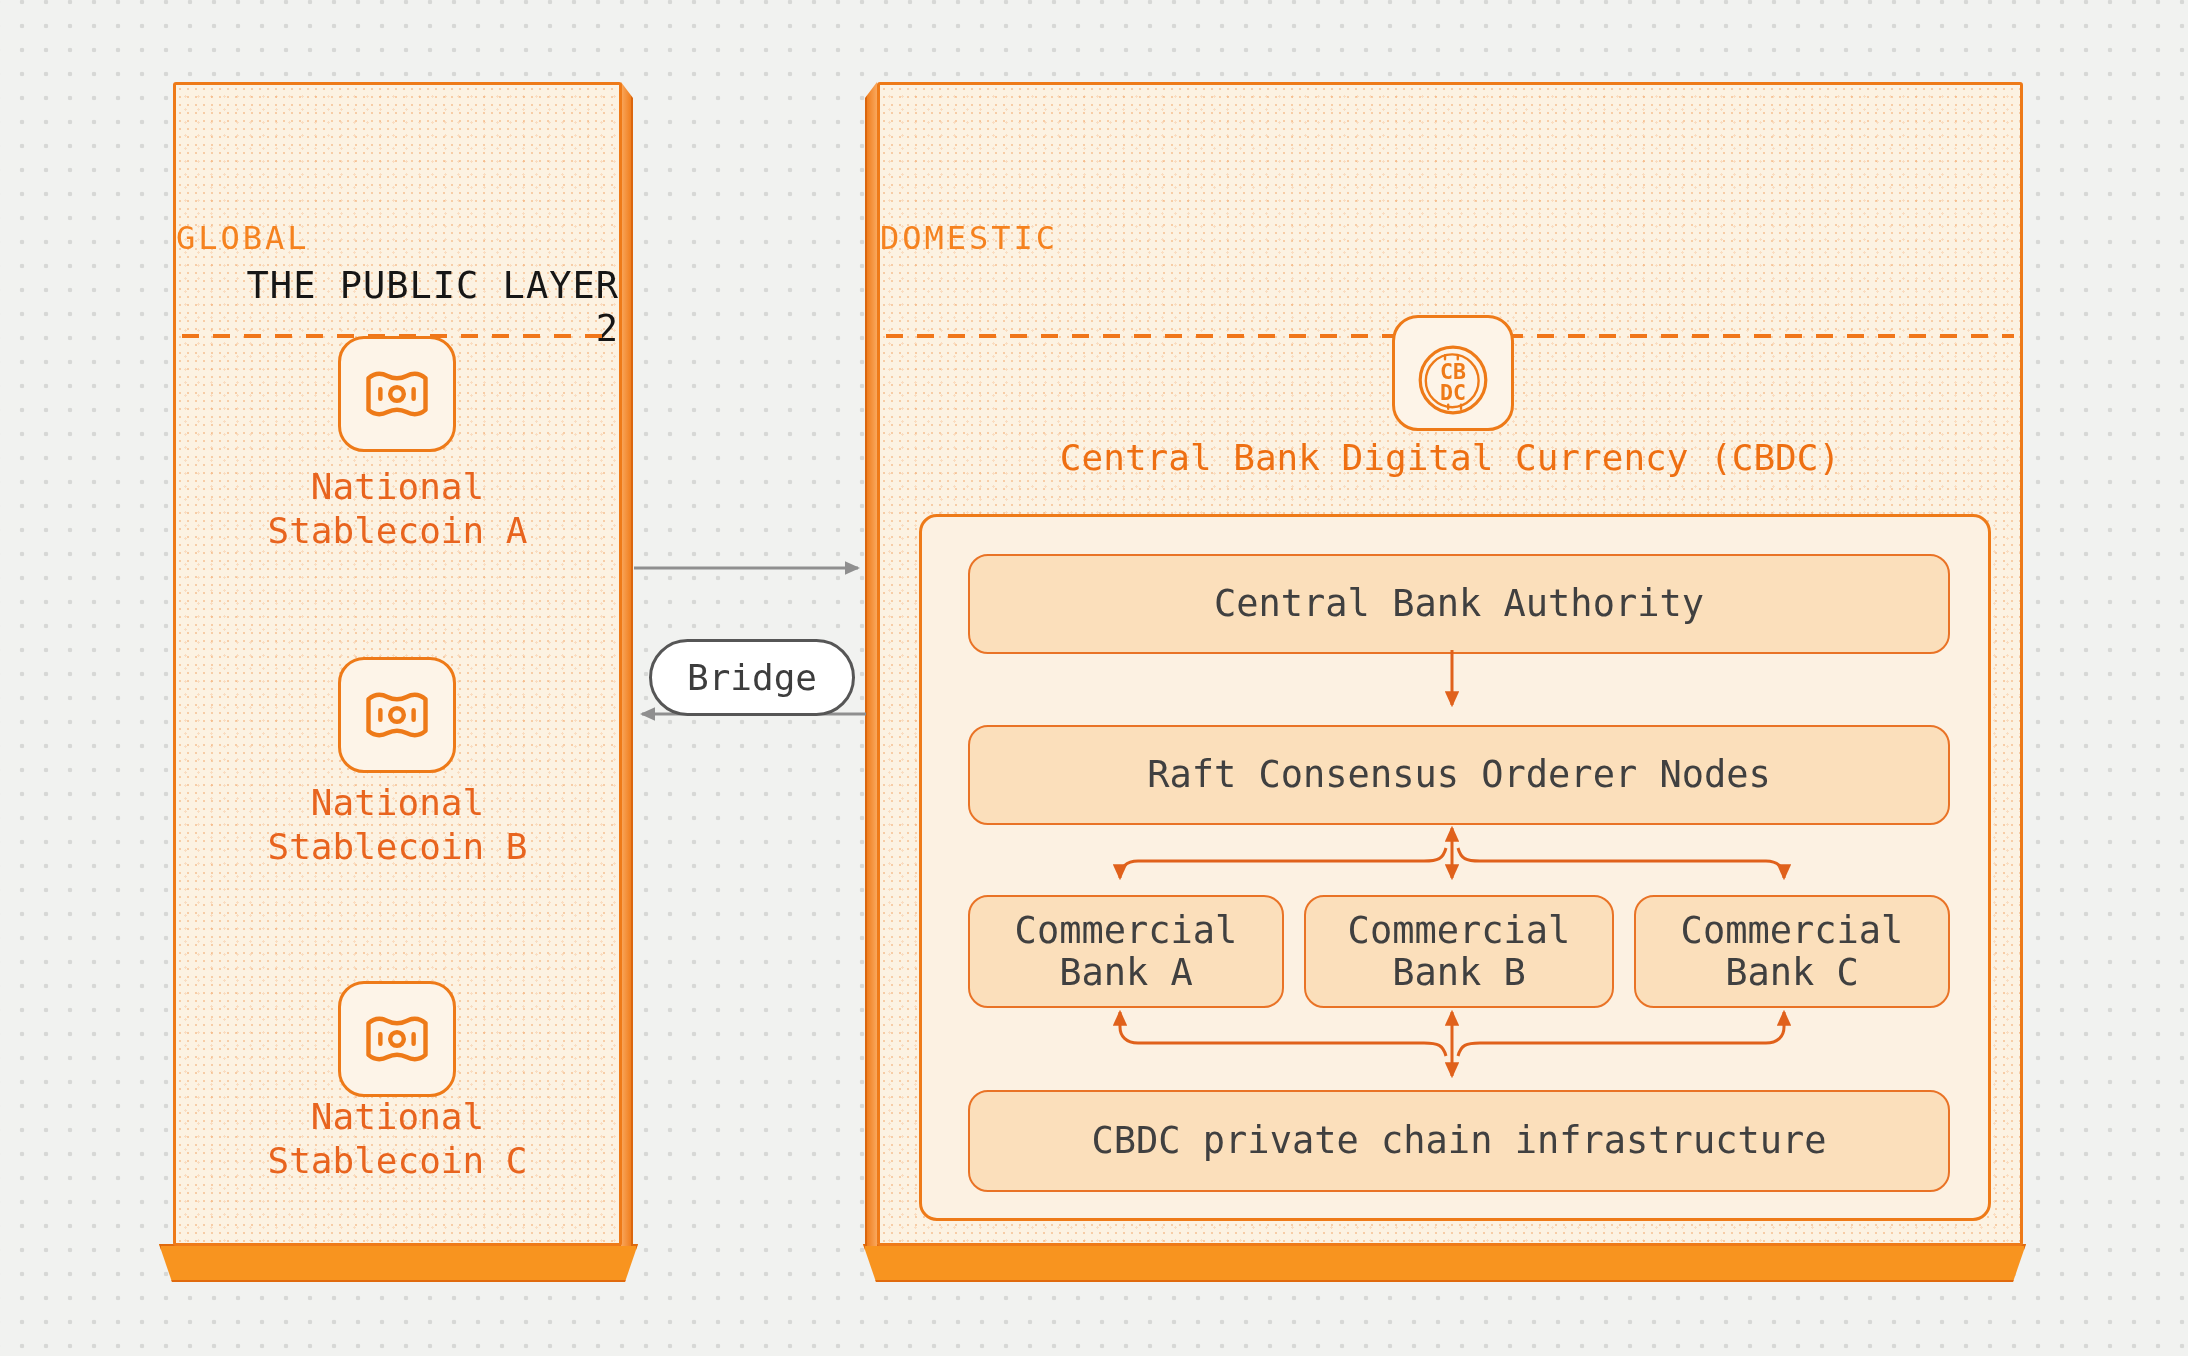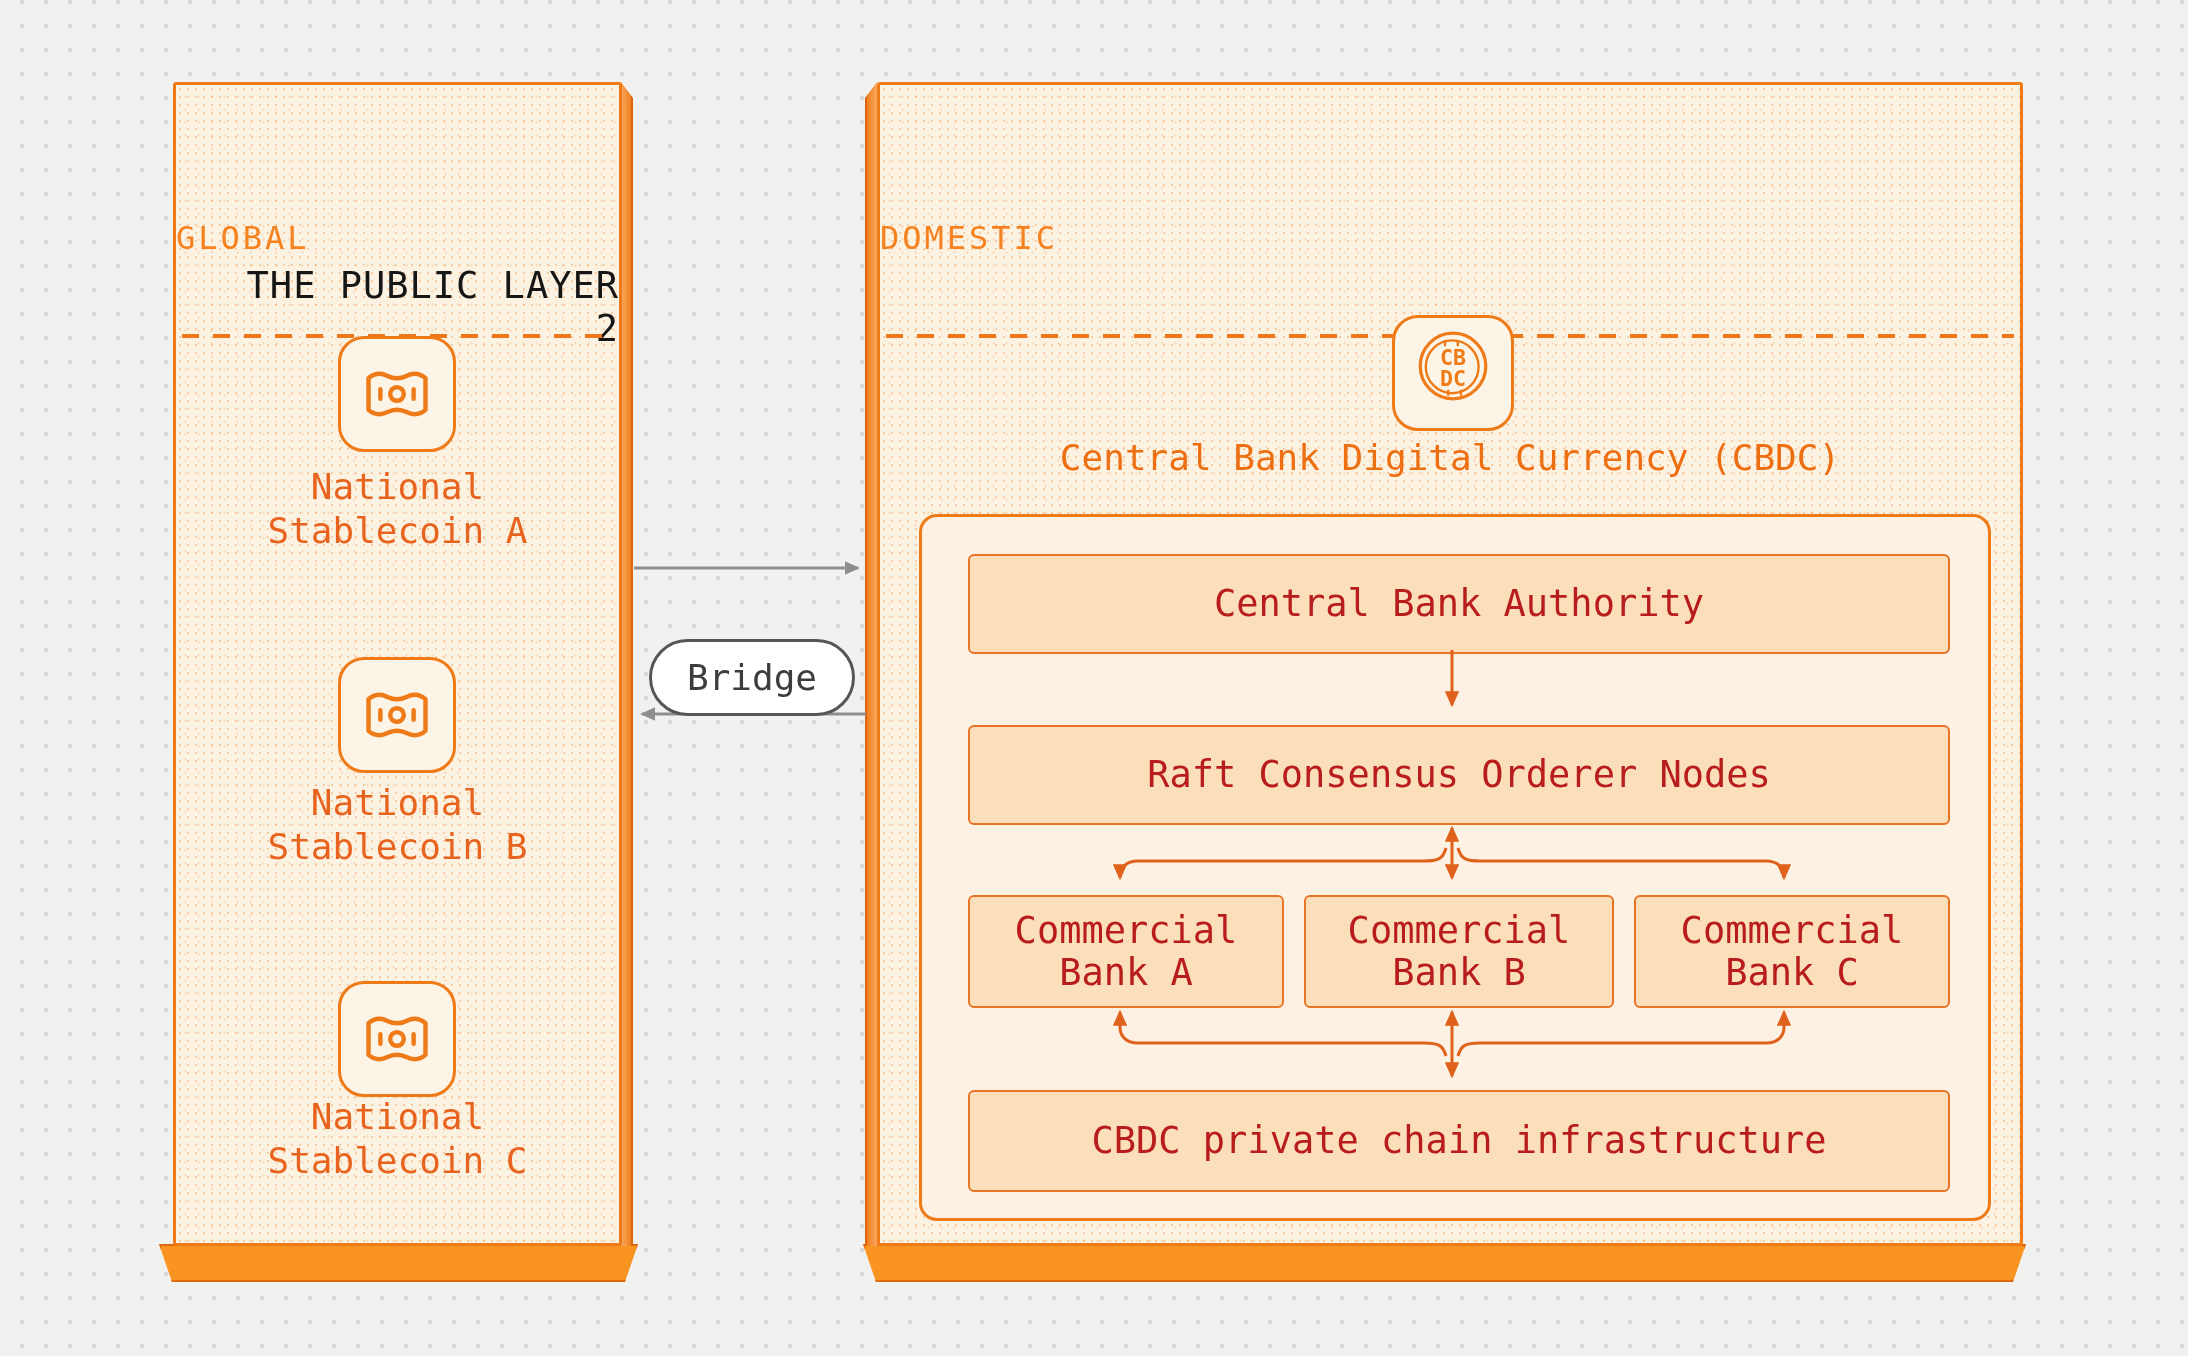--- a/index.html
+++ b/index.html
@@ -75,34 +75,34 @@
   .item-label{
     position:absolute; left:0; width:100%; text-align:center;
     font-size:36px; line-height:44px; color:#E8641E;
   }
   .label-a{ top:380px; } .label-b{ top:696px; } .label-c{ top:1010px; }
 
   
   .cbdc-tile{
     position:absolute; left:512px; top:230px; width:122px; height:116px;
     background:#FDF4E8; border:3px solid #EE7A18; border-radius:26px;
-    display:flex; align-items:flex-start; justify-content:center;
+    display:flex; align-items:flex-end; justify-content:center;
   }
   .cbdc-caption{
     position:absolute; left:0; width:100%; text-align:center;
     top:352px; font-size:36px; color:#EE6F12;
   }
   .inner-container{
     position:absolute; left:39px; top:429px; width:1072px; height:707px;
     background:#FCF1E2; border:3px solid #EE7A18; border-radius:18px;
   }
   .box{
     position:absolute;
-    background:#FBDFBB; border:2.5px solid #E97326; border-radius:6px;
-    color:#b91c1c; font-size:37px; line-height:42px;
+    background:#FBDFBB; border:2.5px solid #E97326; border-radius:20px;
+    color:#404040; font-size:37px; line-height:42px;
     display:flex; flex-direction:column; align-items:center; justify-content:center;
     text-align:left;
   }
   
   .box-authority{ left:46px; top:37px;  width:982px; height:100px; }
   .box-orderer  { left:46px; top:208px; width:982px; height:100px; }
   .box-infra    { left:46px; top:573px; width:982px; height:102px; }
   .box-bank-a   { left:46px;  top:378px; width:316px; height:113px; }
   .box-bank-b   { left:382px; top:378px; width:310px; height:113px; }
   .box-bank-c   { left:712px; top:378px; width:316px; height:113px; }

